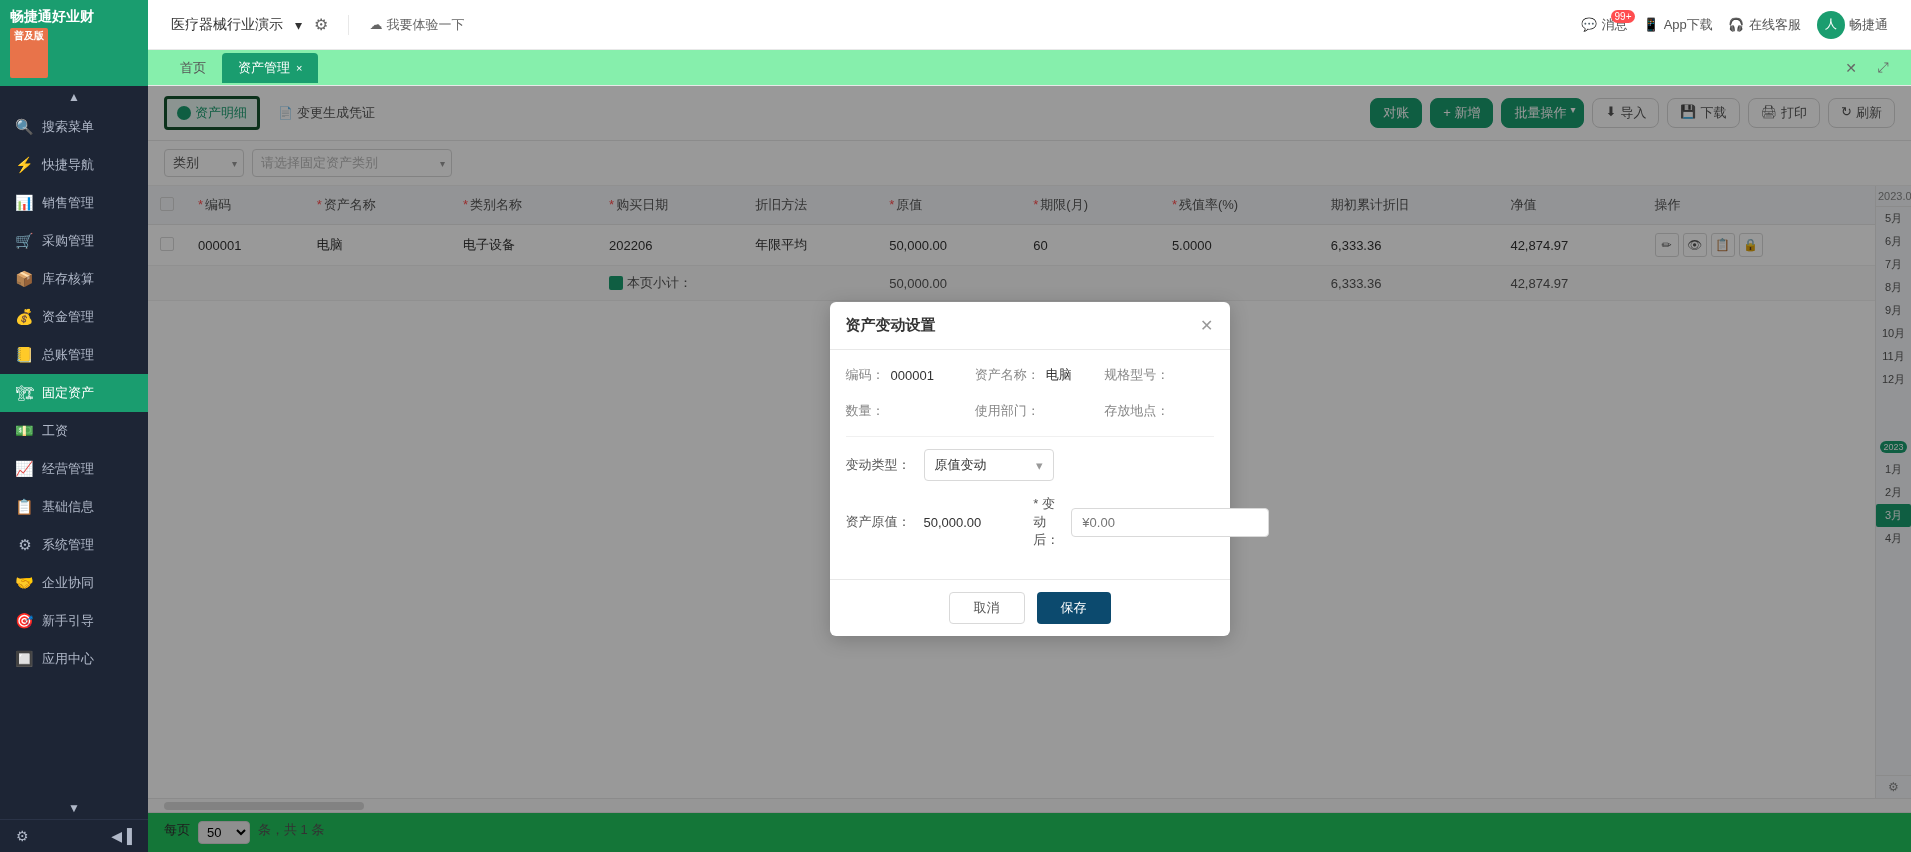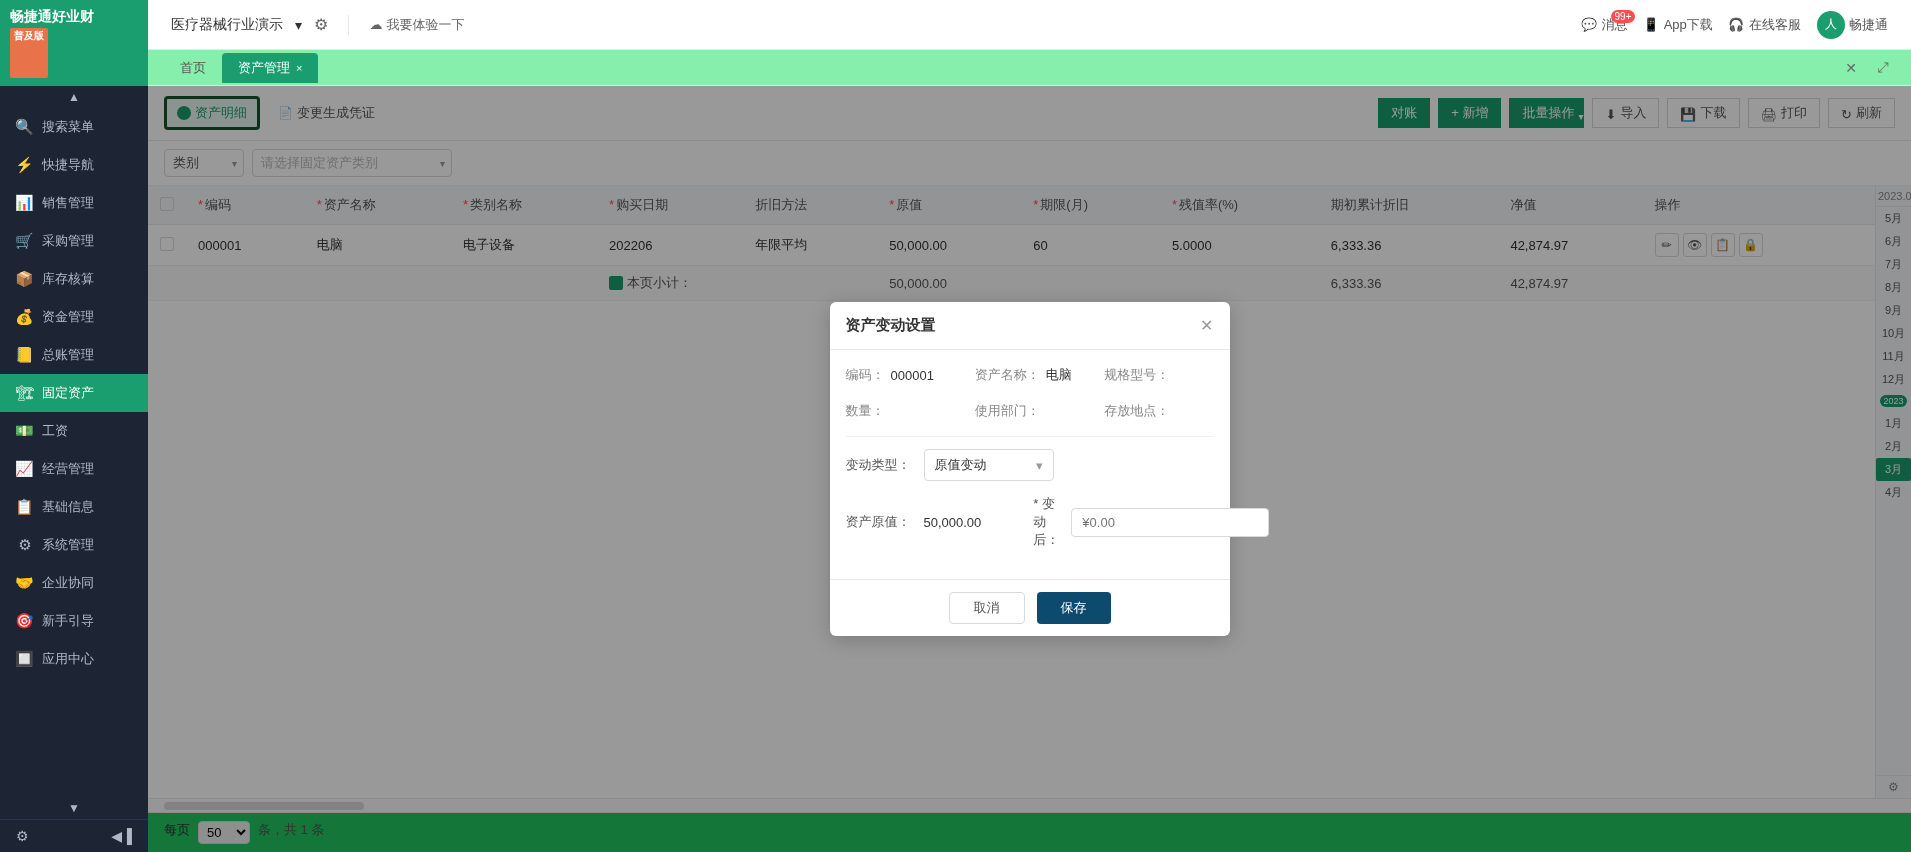--- a/index.html
+++ b/index.html
@@ -43,23 +43,23 @@
 
     
     .page-content { flex: 1; overflow: hidden; display: flex; flex-direction: column; background: #fff; }
 
     
     .page-toolbar { padding: 10px 16px; display: flex; align-items: center; gap: 8px; border-bottom: 1px solid #e8e8e8; flex-shrink: 0; }
     .toolbar-tab { display: flex; align-items: center; gap: 4px; padding: 5px 10px; border-radius: 4px; cursor: pointer; font-size: 13px; color: #555; }
     .toolbar-tab.active { background: #e8f7f2; color: #1a9d6f; border: 3px solid #14532d; }
     .toolbar-tab-icon { width: 14px; height: 14px; background: #1a9d6f; border-radius: 50%; display: inline-block; }
     .toolbar-spacer { flex: 1; }
-    .btn { padding: 5px 12px; border-radius: 0; cursor: pointer; font-size: 13px; display: flex; align-items: flex-end; gap: 4px; border: 1px solid #d9d9d9; background: #fff; color: #555; }
+    .btn { padding: 5px 12px; border-radius: 8px; cursor: pointer; font-size: 13px; display: flex; align-items: flex-start; gap: 4px; border: 1px solid #d9d9d9; background: #fff; color: #555; }
     .btn-primary { background: #1a9d6f; color: #fff; border-color: #1a9d6f; }
-    .btn-with-arrow { padding-right: 0; }
+    .btn-with-arrow { padding-right: 8px; }
 
     
     .filter-row { padding: 8px 16px; display: flex; align-items: center; gap: 8px; border-bottom: 1px solid #f0f0f0; flex-shrink: 0; }
     .filter-select { border: 1px solid #d9d9d9; border-radius: 4px; padding: 4px 24px 4px 8px; font-size: 13px; color: #555; position: relative; display: flex; align-items: center; gap: 4px; cursor: pointer; background: #fff; min-width: 80px; }
     .filter-select-long { min-width: 200px; }
     .filter-select .chevron { position: absolute; right: 6px; font-size: 10px; color: #999; }
 
     
     .table-wrapper { flex: 1; overflow: auto; }
     table { width: 100%; border-collapse: collapse; font-size: 13px; }
@@ -414,21 +414,21 @@
         <div class="year-column">
           <div class="year-header">2023.03</div>
           <div class="year-month">5月</div>
           <div class="year-month">6月</div>
           <div class="year-month">7月</div>
           <div class="year-month">8月</div>
           <div class="year-month">9月</div>
           <div class="year-month">10月</div>
           <div class="year-month">11月</div>
           <div class="year-month">12月</div>
-          <div class="year-month" style="display:flex;align-items:center;justify-content:center;">
+          <div class="year-month" style="display:flex;align-items:center;justify-content:center;margin-top:46px;">
             <span class="year-badge">2023</span>
           </div>
           <div class="year-month">1月</div>
           <div class="year-month">2月</div>
           <div class="year-month active">3月</div>
           <div class="year-month">4月</div>
           <div style="flex:1;"></div>
           <div style="width:100%;padding:4px 2px;display:flex;align-items:center;justify-content:center;cursor:pointer;border-top:1px solid #e8e8e8;">
             <span style="font-size:12px;color:#888;">⚙</span>
           </div>

